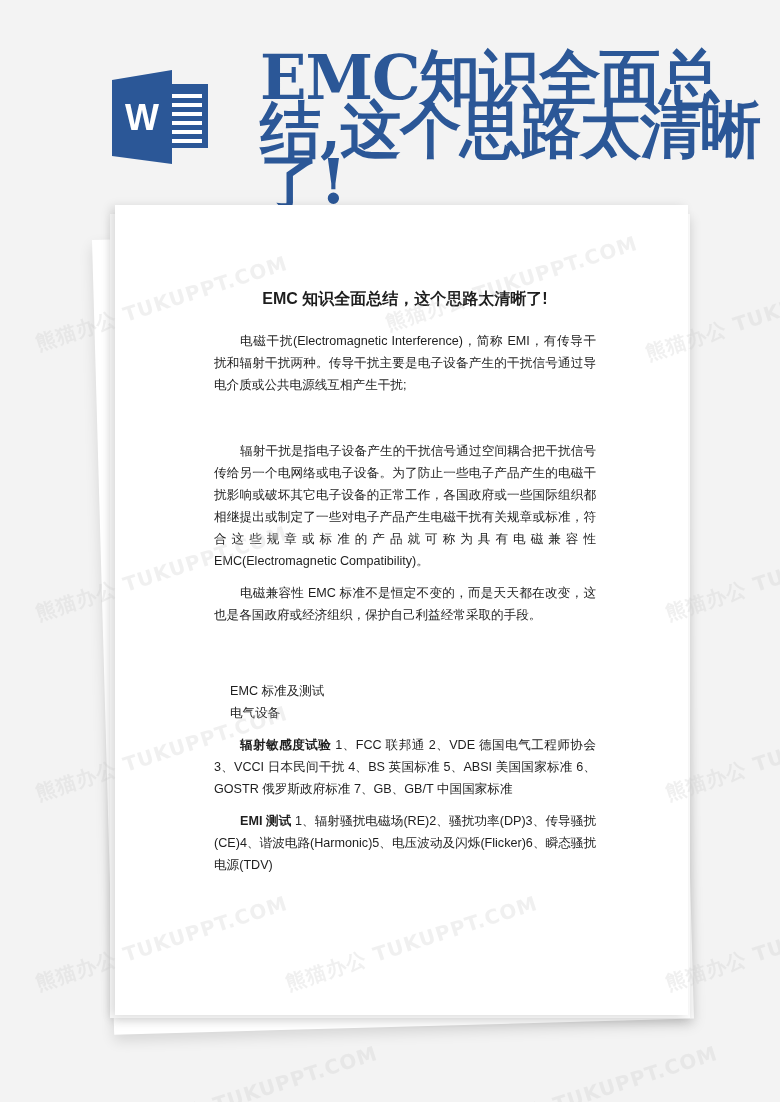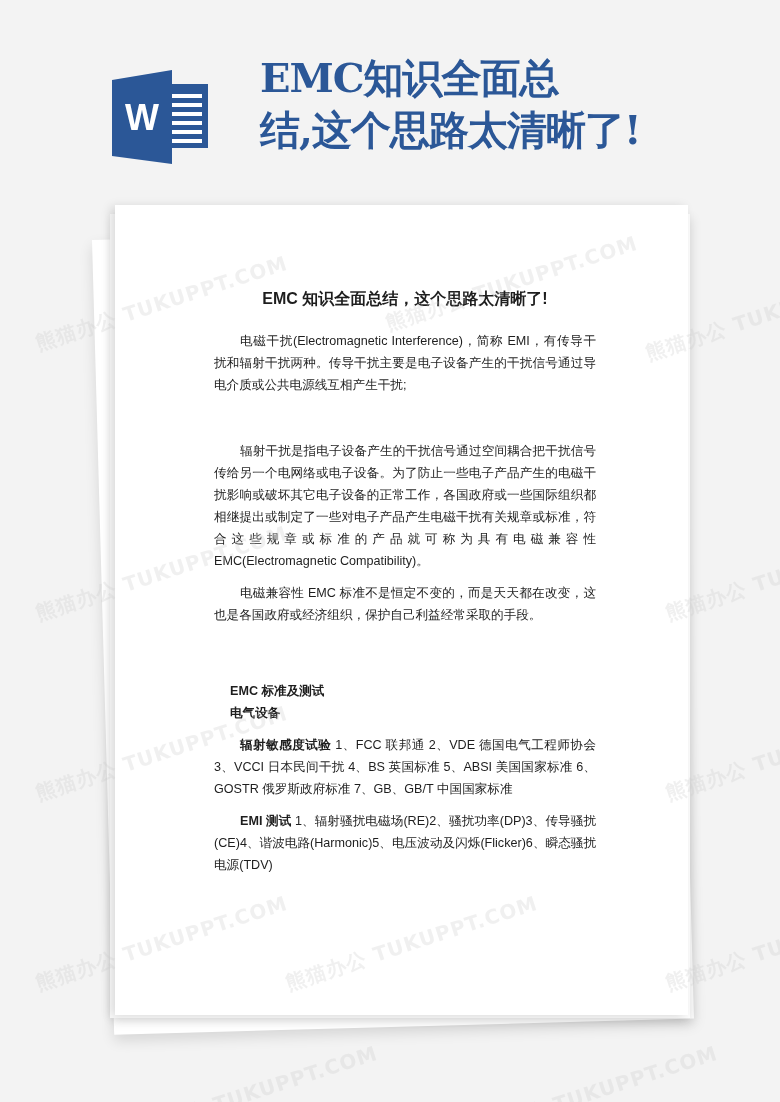--- a/index.html
+++ b/index.html
@@ -6,21 +6,21 @@
   body {
     width:780px; height:1102px; position:relative; overflow:hidden;
     background:#f3f3f3;
     font-family:"DejaVu Sans","Liberation Sans",sans-serif;
   }
   .header { position:absolute; left:0; top:0; width:780px; height:200px; }
   .word-logo { position:absolute; left:108px; top:68px; width:104px; height:96px; }
   .banner-title {
     position:absolute; left:260px; top:52px; width:510px;
     font-family:"DejaVu Serif","Liberation Serif",serif;
-    font-weight:bold; color:#2b5797; font-size:40px; line-height:52px;
+    font-weight:bold; color:#2b5797; font-size:61px; line-height:52px;
     letter-spacing:-1px; white-space:pre-line;
   }
   .back-page {
     position:absolute; left:92px; top:240px; width:580px; height:795px;
     background:#fff; transform:rotate(-1.6deg); transform-origin:0 0;
     box-shadow:0 6px 14px rgba(0,0,0,0.12);
   }
   .back-page-2 {
     position:absolute; left:110px; top:214px; width:580px; height:804px;
     background:#fdfdfd; box-shadow:2px 4px 10px rgba(0,0,0,0.10);
@@ -31,21 +31,21 @@
   }
   .doc {
     position:absolute; left:89px; top:66px; width:402px;
     font-family:"Liberation Sans","DejaVu Sans",sans-serif;
     font-size:12.6px; color:#1e1e1e; line-height:22px;
   }
   .doc-title { text-align:center; font-weight:bold; font-size:16px; margin:17px 0 20px 0; }
   .p { margin:10px; text-indent:26px; text-align:justify; }
   .gap1 { height:24px; }
   .gap2 { height:44px; }
-  .h { font-weight:bold; padding-left:26px; margin:0; }
+  .h { font-weight:normal; padding-left:26px; margin:0; }
   .b { font-weight:bold; }
   .watermark {
     position:absolute; font-family:"DejaVu Sans",sans-serif; font-weight:bold;
     font-size:20px; color:rgba(200,200,200,0.28); transform:rotate(-18deg);
     white-space:nowrap; pointer-events:none; letter-spacing:1px;
   }
 </style>
 </head>
 <body>
 

